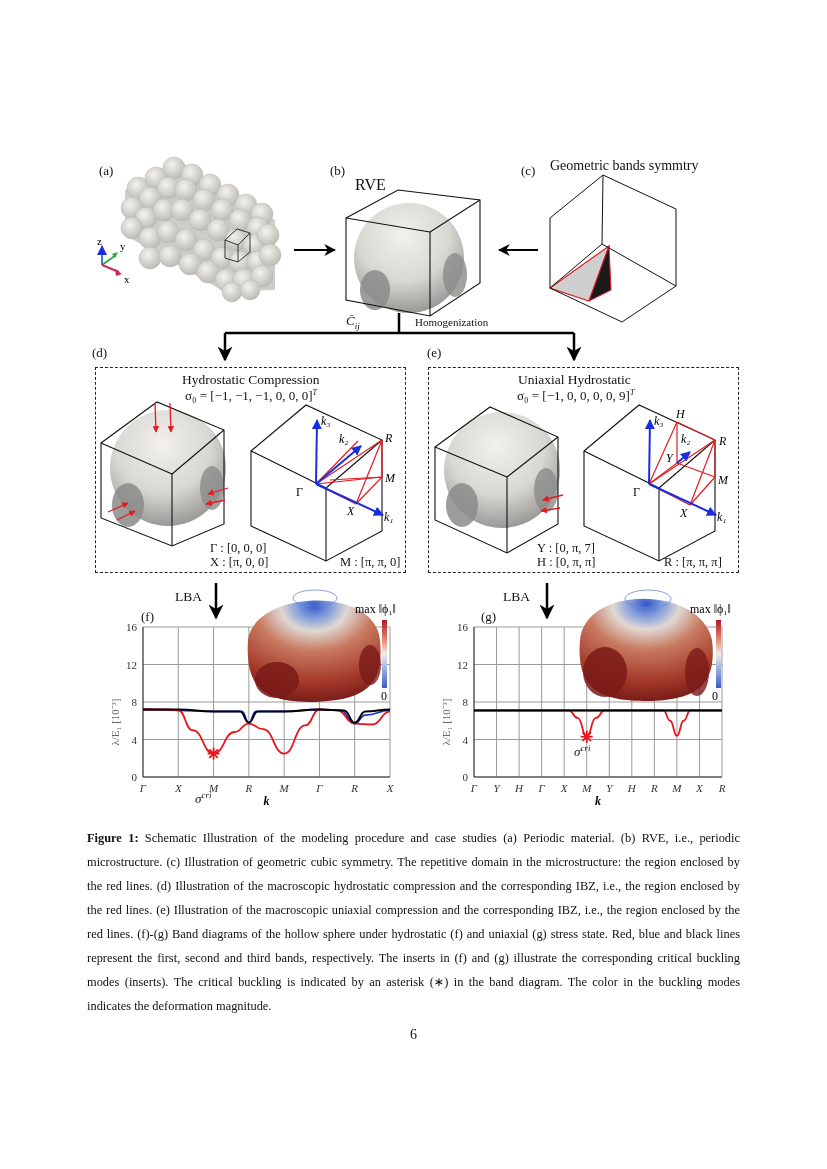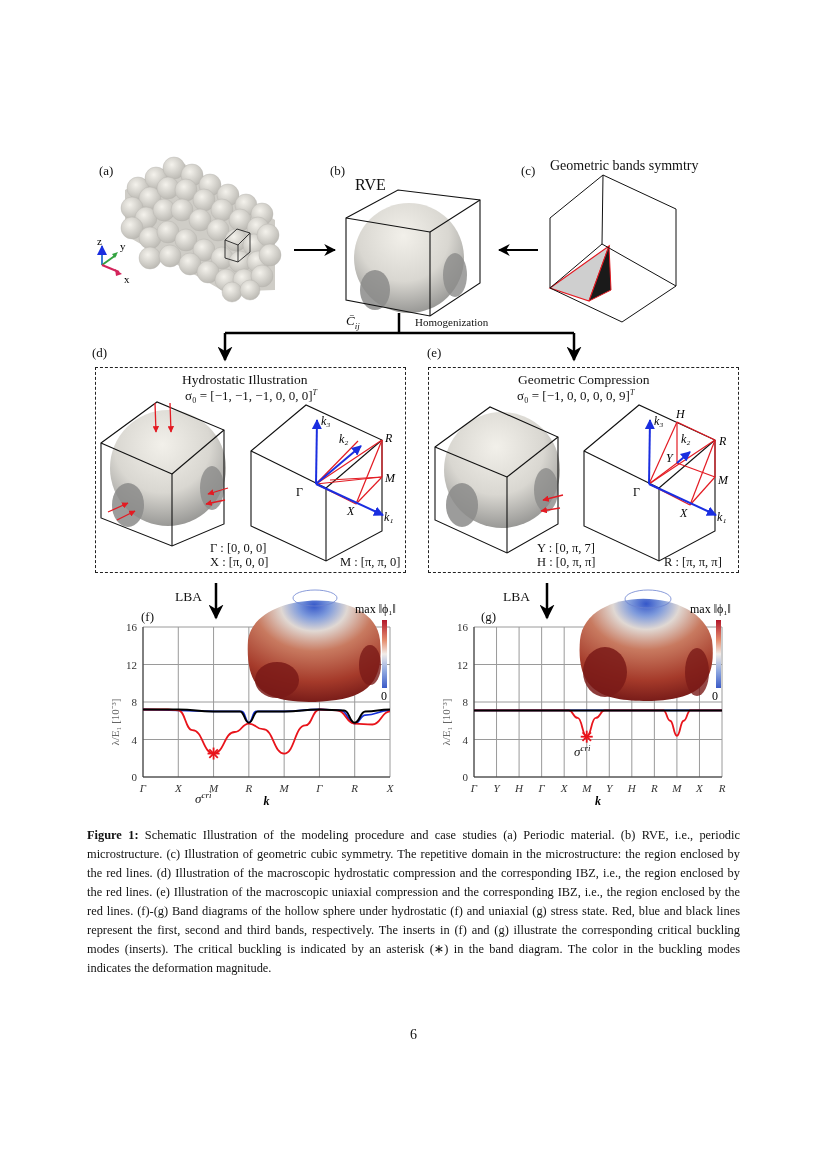--- a/index.html
+++ b/index.html
@@ -1,21 +1,21 @@
 <!DOCTYPE html>
 <html><head>
 <meta charset="utf-8">
 <style>
   html, body { margin: 0; padding: 0; background: #ffffff; }
   body { width: 827px; height: 1169px; position: relative; overflow: hidden; font-family: "Liberation Serif", serif; color: #111; }
   .abs { position: absolute; }
   .lbl { font-family: "Liberation Serif", serif; font-size: 13px; color: #111; white-space: nowrap; }
   .ital { font-style: italic; }
   svg text { font-family: "Liberation Serif", serif; }
-  .caption { position: absolute; left: 87px; top: 826px; width: 653px; font-size: 12.4px; line-height: 19px; text-align: justify; text-align-last: left; }
+  .caption { position: absolute; left: 87px; top: 826px; width: 653px; font-size: 12.4px; line-height: 24px; text-align: justify; text-align-last: left; }
   .caption b { font-weight: bold; }
   .pagenum { position: absolute; left: 0; width: 827px; top: 1027px; text-align: center; font-size: 14px; }
 </style>
 </head>
 <body>
 
 <div class="abs lbl" style="left:99px;top:163px;">(a)</div>
 <div class="abs lbl" style="left:330px;top:163px;">(b)</div>
 <div class="abs lbl" style="left:355px;top:176px;font-size:16px;">RVE</div>
 <div class="abs lbl" style="left:521px;top:163px;">(c)</div>
@@ -160,25 +160,25 @@
   <span>C̄</span><sub style="font-size:9px;">ij</sub>
 </div>
 <div class="abs lbl" style="left:415px;top:316px;font-size:11px;">Homogenization</div>
 
 <div class="abs lbl" style="left:92px;top:345px;">(d)</div>
 <div class="abs lbl" style="left:427px;top:345px;">(e)</div>
 
 <div class="abs" style="left:95px;top:367px;width:309px;height:204px;border:1.3px dashed #222;"></div>
 <div class="abs" style="left:428px;top:367px;width:309px;height:204px;border:1.3px dashed #222;"></div>
 
-<div class="abs lbl" style="left:182px;top:372px;font-size:13.5px;">Hydrostatic Illustration</div>
+<div class="abs lbl" style="left:182px;top:372px;font-size:13.5px;">Hydrostatic Compression</div>
 <div class="abs lbl" style="left:185px;top:388px;font-size:13px;">
   <span>σ₀ = [−1, −1, −1, 0, 0, 0]</span><sup class="ital" style="font-size:8px;">T</sup>
 </div>
-<div class="abs lbl" style="left:518px;top:372px;font-size:13.5px;">Geometric Compression</div>
+<div class="abs lbl" style="left:518px;top:372px;font-size:13.5px;">Uniaxial Hydrostatic</div>
 <div class="abs lbl" style="left:517px;top:388px;font-size:13px;">
   <span>σ₀ = [−1, 0, 0, 0, 0, 9]</span><sup class="ital" style="font-size:8px;">T</sup>
 </div>
 
 <svg class="abs" style="left:0;top:0;" width="827" height="830" viewBox="0 0 827 830">
 
   <g>
     <circle cx="168" cy="468" r="58" fill="url(#sphereG)"></circle>
     <ellipse cx="128" cy="505" rx="16" ry="22" fill="#8b8b89" opacity="0.85"></ellipse>
     <ellipse cx="212" cy="488" rx="12" ry="22" fill="#8b8b89" opacity="0.8"></ellipse>

